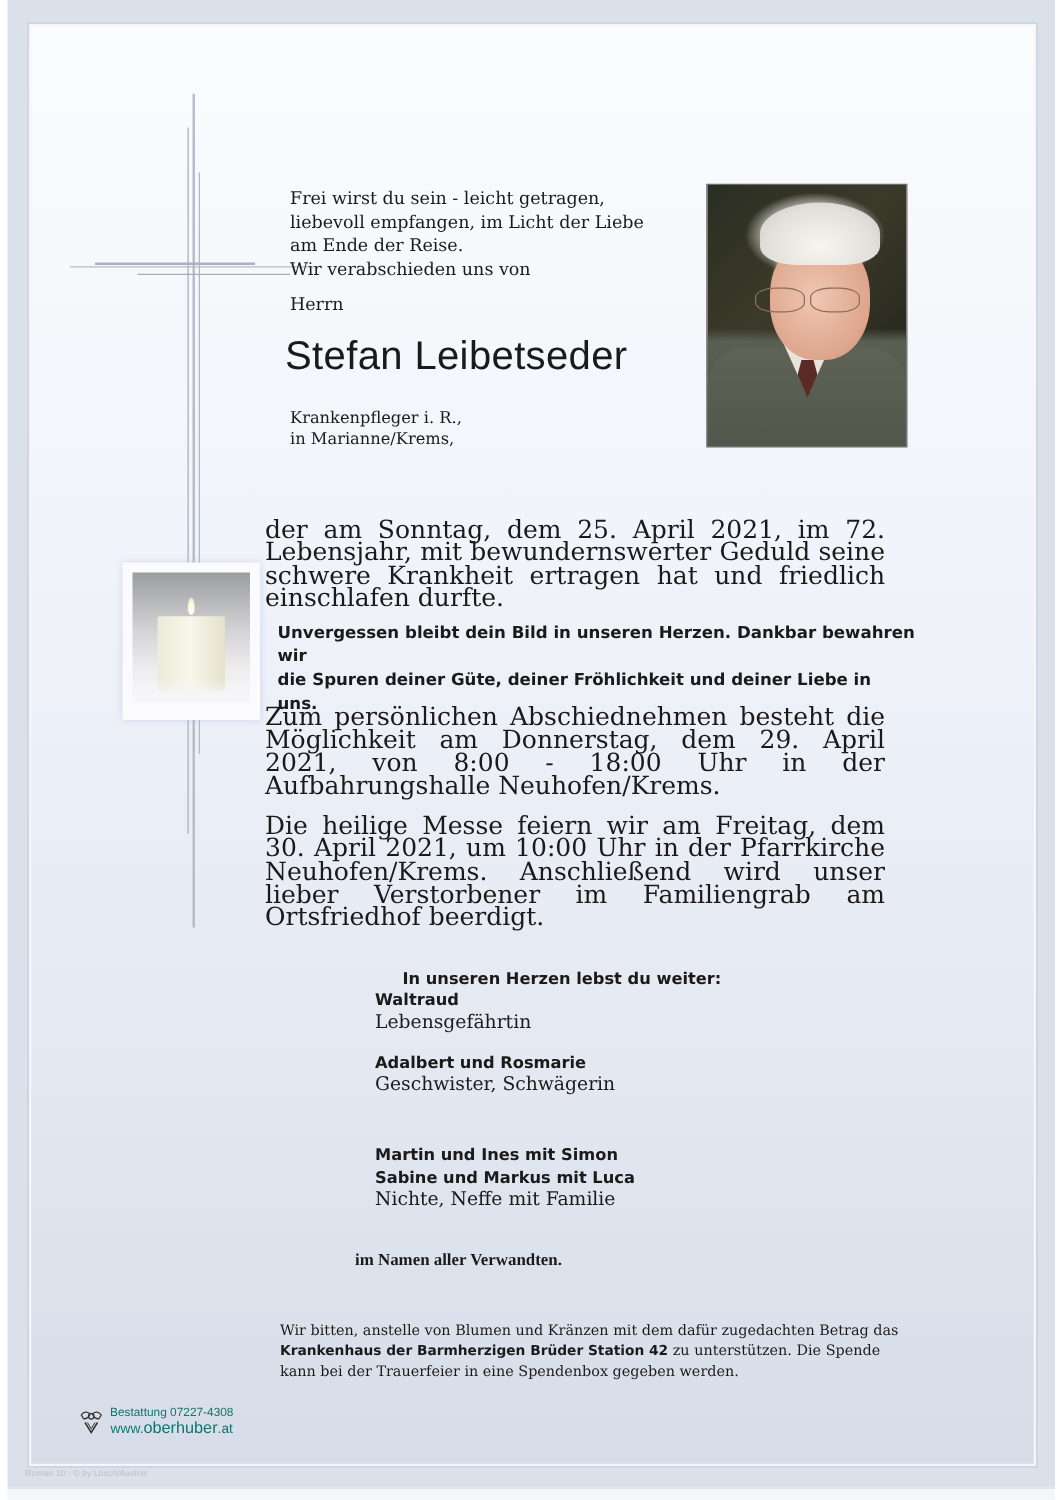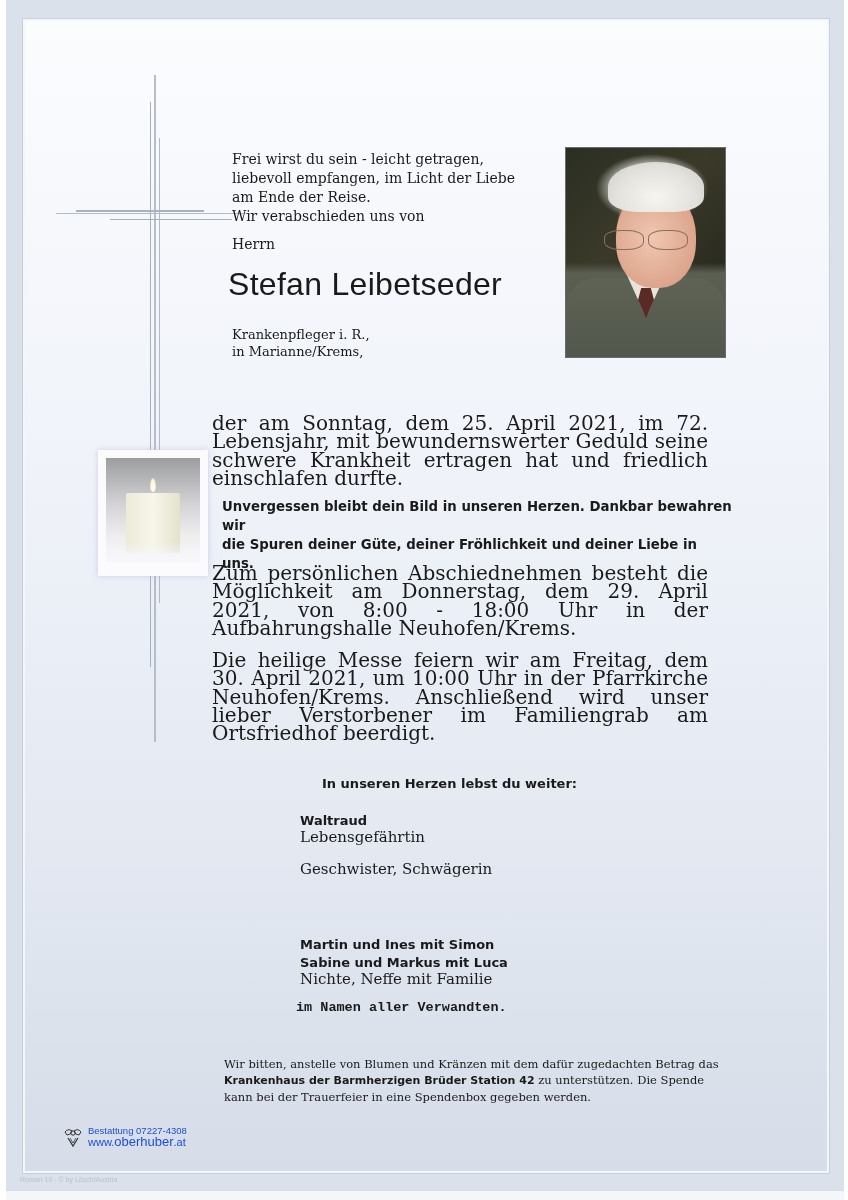--- a/index.html
+++ b/index.html
@@ -108,28 +108,28 @@
   .para {
     position:absolute; left:212px; width:496px; font-size:20px; line-height:18.3px;
     text-align:justify; text-align-last:left;
   }
   .p1 { top:414px; }
   .quote { left:222px; top:497px; width:510px; font-size:14.5px; line-height:19px; font-weight:bold; font-family:"Liberation Serif", serif; }
   .quote span { font-family:"DejaVu Sans", sans-serif; font-size:13.3px; }
   .p2 { top:564px; }
   .p3 { top:651px; }
   .heading { left:322px; top:748px; width:290px; font-size:14px; font-weight:bold; font-family:"DejaVu Sans", sans-serif; font-size:13px;margin-top:28px; }
-  .fam { left:300px; width:350px;margin-top:20px; }
+  .fam { left:300px; width:350px; }
   .fam .n { font-size:13.5px; font-weight:bold; font-family:"DejaVu Sans", sans-serif; font-size:13px; line-height:18px; }
   .fam .r { font-size:15px; line-height:15px; }
-  .closing { left:296px; top:1000px; width:350px; font-size:14px; font-weight:bold; font-family:Liberation Mono, monospace; font-size:13.5px; }
+  .closing { left:284px; top:1000px; width:350px; font-size:14px; font-weight:bold; font-family:Liberation Serif, serif; font-size:13.5px; }
   .donation { left:224px; top:1056px; width:504px; font-size:11.5px; line-height:16px; }
   .donation b { font-family:"DejaVu Sans", sans-serif; font-size:11px; }
   .footer-logo { position:absolute; left:62px; top:1125px; display:flex; align-items:center; gap:4px; }
-  .footer-logo .txt { font-family:"Liberation Sans", sans-serif; color:#1d4ed8; line-height:11px; }
+  .footer-logo .txt { font-family:"Liberation Sans", sans-serif; color:#0f766e; line-height:11px;text-align:center; }
   .footer-logo .l1 { font-size:9.5px; }
   .footer-logo .l2 { font-size:11px; }
   .footer-logo .l2 .big { font-size:13px; }
 </style>
 </head>
 <body>
 
 <div class="outer"></div>
 <div class="bottom-strip"></div>
 
@@ -192,20 +192,21 @@
 <div class="para p3">Die heilige Messe feiern wir am Freitag, dem 30. April 2021, um 10:00 Uhr in der Pfarrkirche Neuhofen/Krems. Anschließend wird unser lieber Verstorbener im Familiengrab am Ortsfriedhof beerdigt.</div>
 
 <div class="t heading">In unseren Herzen lebst du weiter:</div>
 
 <div class="t fam" style="top:792px">
   <div class="n">Waltraud</div>
   <div class="r">Lebensgefährtin</div>
 </div>
 
 <div class="t fam" style="top:842px">
+  <div class="n">Adalbert und Rosmarie</div>
   <div class="r">Geschwister, Schwägerin</div>
 </div>
 
 <div class="t fam" style="top:916px">
   <div class="n">Martin und Ines mit Simon</div>
   <div class="n">Sabine und Markus mit Luca</div>
   <div class="r">Nichte, Neffe mit Familie</div>
 </div>
 
 <div class="t closing">im Namen aller Verwandten.</div>

